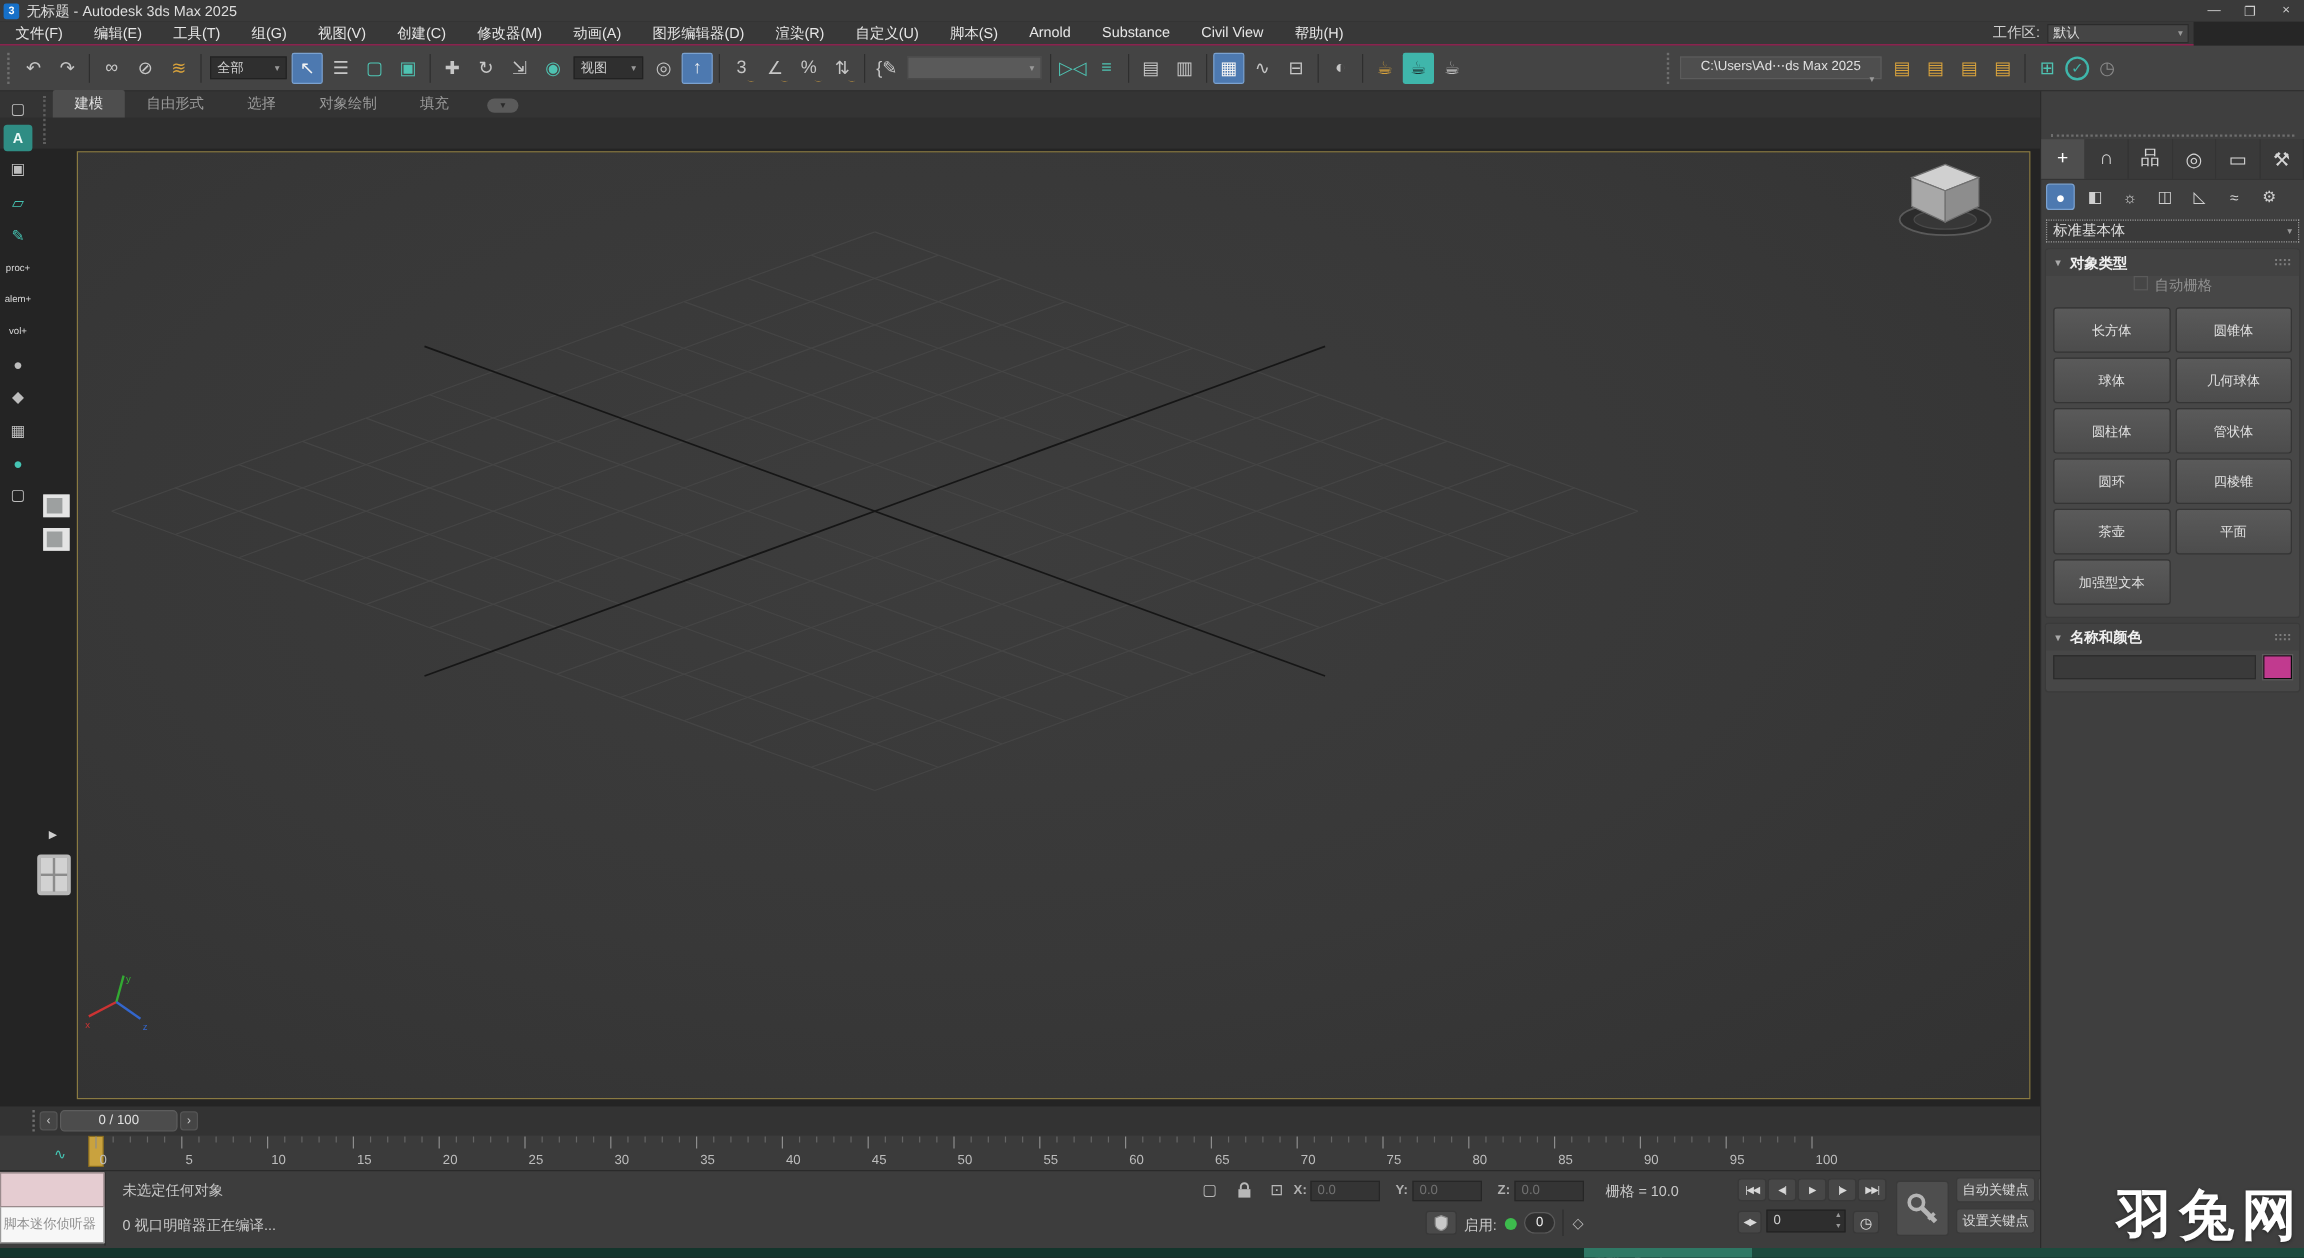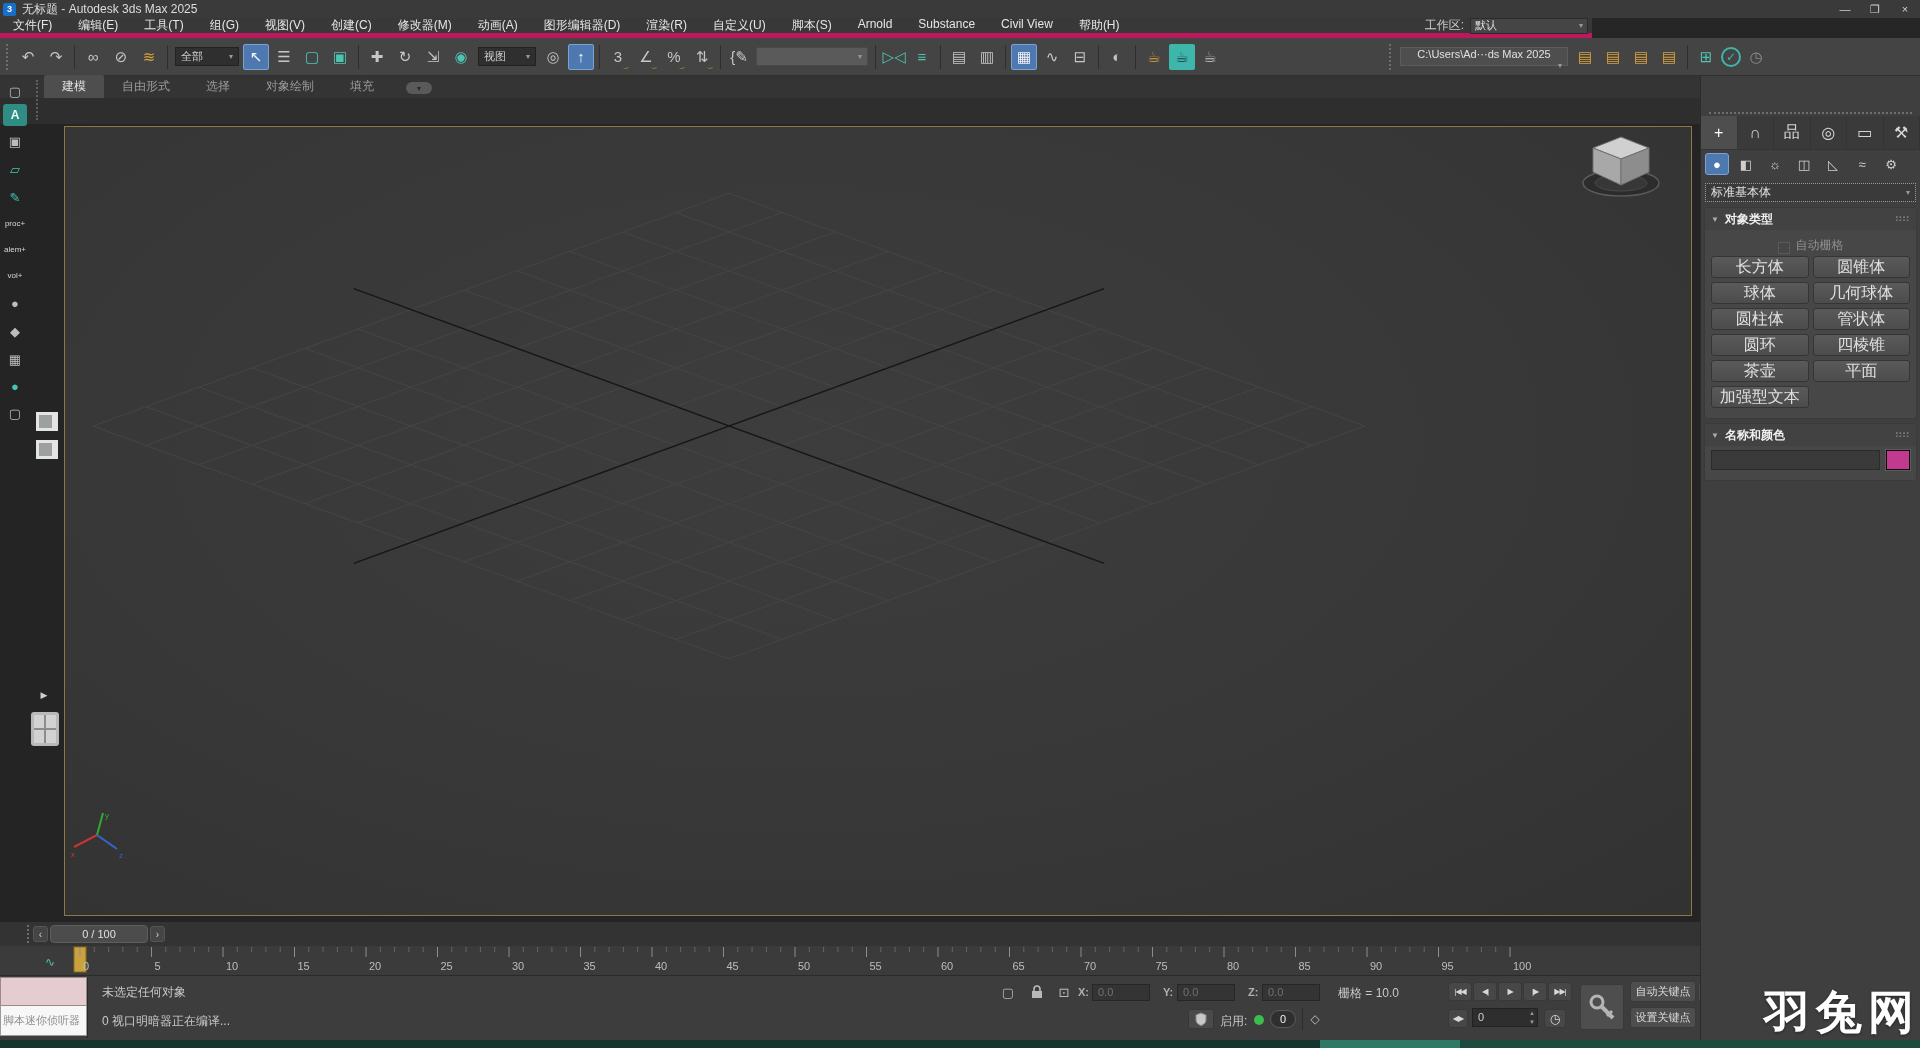--- a/index.html
+++ b/index.html
@@ -10,22 +10,22 @@
   
   #titlebar { position:absolute; left:0; top:0; width:1920px; height:18px; background:#3a3a3a;
     display:flex; align-items:center; color:#ddd; font-size:12px; }
   #appicon { width:13px; height:13px; margin:0 6px 0 3px; background:#1670c8; border-radius:2px;
     color:#fff; font-size:9px; font-weight:bold; display:flex; align-items:center; justify-content:center; }
   #winbtns { margin-left:auto; display:flex; }
   .winbtn { width:30px; height:18px; display:flex; align-items:center; justify-content:center;
     color:#cfcfcf; font-size:11px; }
 
   
-  #menubar { position:absolute; left:0; top:18px; width:1592px; height:20px; background:#383838;
-    border-bottom:5px solid #be185d; display:flex; align-items:center; font-size:12px; color:#e6e6e6; }
+  #menubar { position:absolute; left:0; top:18px; width:1828px; height:20px; background:#383838;
+    border-bottom:1px solid #be185d; display:flex; font-size:12px; color:#e6e6e6; }
   .menuitem { padding:2px 13px; white-space:nowrap; }
   #workspace { margin-left:auto; display:flex; align-items:center; color:#cfcfcf; }
   #workspace-dd { width:118px; height:16px; margin:0 4px 0 6px; background:#454545; border:1px solid #2b2b2b;
     color:#ddd; font-size:11px; display:flex; align-items:center; padding:0 4px; }
   #workspace-dd .caret { margin-left:auto; font-size:8px; color:#999; }
 
   
   #toolbar { position:absolute; left:0; top:38px; width:1920px; height:38px; background:#444444;
     border-bottom:1px solid #303030; display:flex; align-items:center; padding:0 150px 0 2px; }
   .tbi { min-width:26px; height:26px; margin:0 1px; display:flex; align-items:center; justify-content:center;
@@ -134,25 +134,25 @@
     color:#cfcfcf; font-size:13px; border-radius:3px; }
   .cpcat.active { background:#4d79b0; border:1px solid #7ba2d0; color:#fff; }
   #primdd { margin:5px 4px; height:19px; background:#3a3a3a; border:1px dotted #9a9a9a; color:#e0e0e0;
     font-size:12px; display:flex; align-items:center; padding:0 5px; }
   #primdd .caret { margin-left:auto; color:#999; font-size:8px; }
   .rollout { margin:4px 3px; background:#474747; border-radius:3px; border:1px solid #3a3a3a; }
   .rhead { height:22px; display:flex; align-items:center; background:#424242; border-radius:3px 3px 0 0;
     color:#f0f0f0; font-size:12px; font-weight:bold; padding:0 6px; }
   .rhead .arr { color:#aaa; font-size:8px; margin-right:6px; }
   .rhead .grip2 { margin-left:auto; color:#7e7e7e; font-size:9px; letter-spacing:1px; }
-  .agrow { display:flex; align-items:flex-end; justify-content:center; height:24px; color:#8f8f8f; font-size:12px; }
+  .agrow { display:flex; align-items:flex-start; justify-content:center; height:24px; color:#8f8f8f; font-size:12px; }
   .agrow .cb { width:12px; height:12px; background:#464646; border:1px solid #5a5a5a; margin-right:6px; }
   #objbtns { display:grid; grid-template-columns:1fr 1fr; gap:4px; padding:2px 6px 10px; }
-  .obtn { height:22px; background:linear-gradient(#5a5a5a,#4c4c4c); border:1px solid #353535; border-radius:3px;
-    color:#e0e0e0; font-size:16px; display:flex; align-items:center; justify-content:center; white-space:nowrap; }
+  .obtn { height:38px; background:linear-gradient(#5a5a5a,#4c4c4c); border:1px solid #353535; border-radius:3px;
+    color:#e0e0e0; font-size:11px; display:flex; align-items:center; justify-content:center; white-space:nowrap; }
   #namerow { display:flex; gap:6px; padding:4px 6px 10px; }
   #namefield { flex:1; height:20px; background:#3a3a3a; border:1px solid #2b2b2b; }
   #colorswatch { width:24px; height:20px; border:1px solid #0d0d0d; outline:1px solid #5a5a5a; }
 
   
   #bottomstrip { position:absolute; left:0; top:1040px; width:1920px; height:8px; background:#14352c; z-index:55; }
   .stripseg { position:absolute; top:0; height:8px; }
   #watermark { position:absolute; left:1656px; top:984px; width:264px; height:56px; z-index:60;
     color:#ffffff; font-size:46px; font-weight:bold; letter-spacing:6px; line-height:56px; text-align:right;
     text-shadow:0 1px 3px rgba(0,0,0,.45); }

